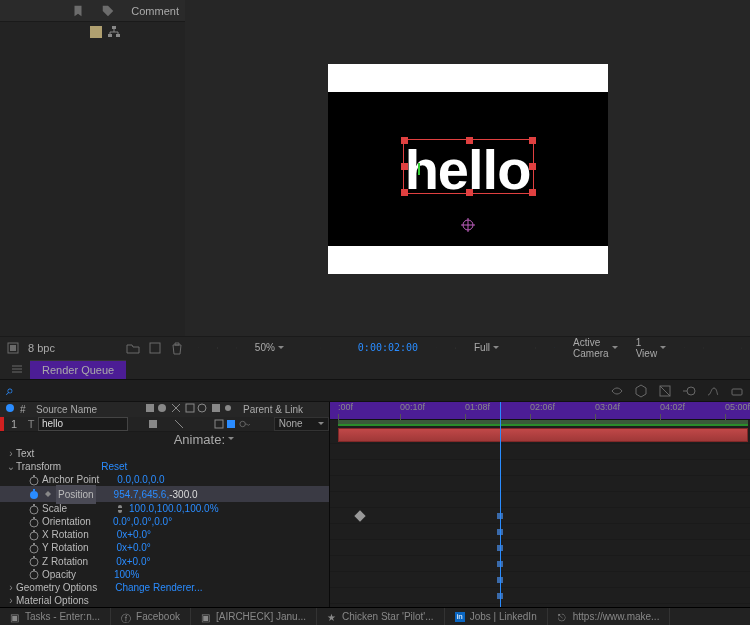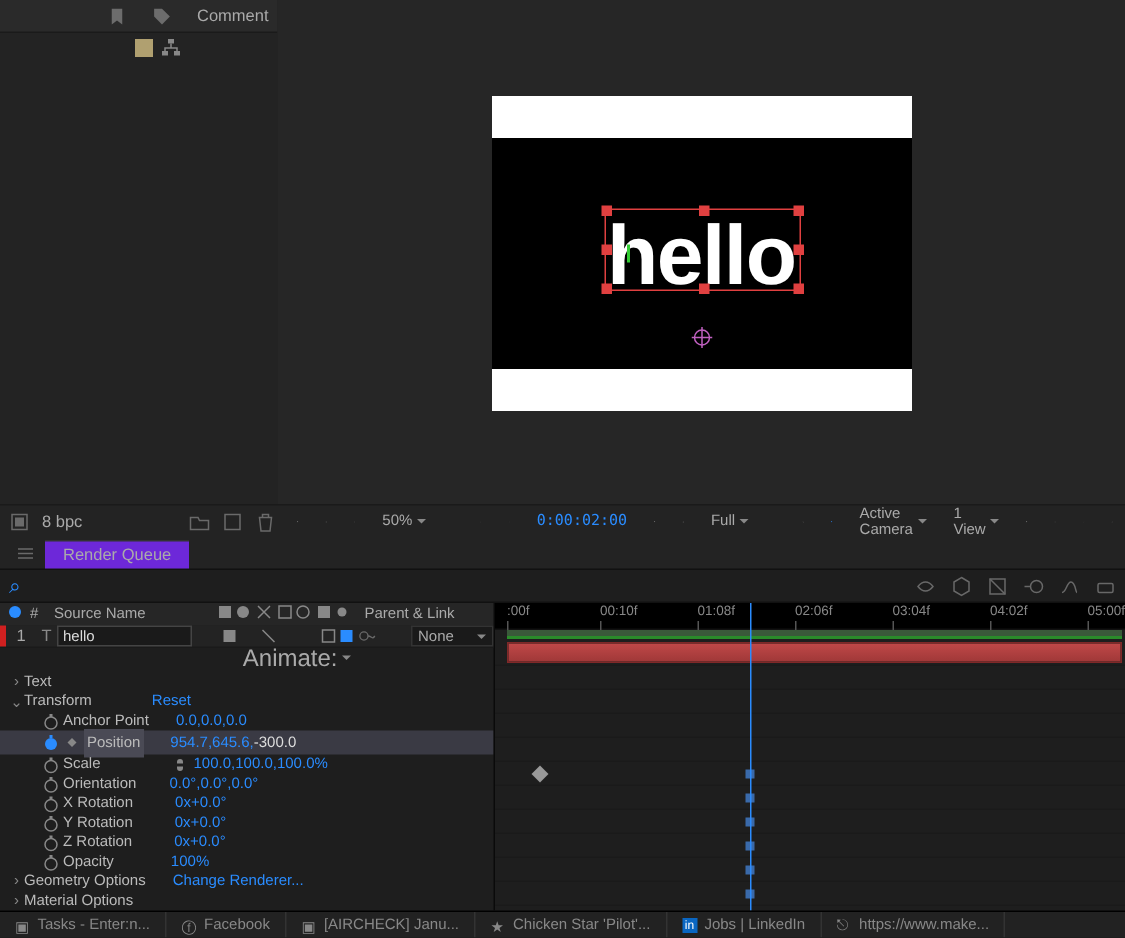--- a/index.html
+++ b/index.html
@@ -32,21 +32,21 @@
 
 .view-tools { position:absolute; top:336px; left:190px; right:0; height:22px; background:#232323; display:flex; align-items:center; gap:18px; padding:0 8px; border-top:1px solid #1a1a1a; font-size:10px; }
 .view-tools .sep { width:1px; height:14px; background:#444; }
 .dd { display:flex; align-items:center; gap:3px; }
 .dd::after { content:""; border:3px solid transparent; border-top-color:#888; margin-top:3px; }
 .timecode { color:#2a8cff; font-family:monospace; font-size:10px; }
 
 
 .tl-panel { position:absolute; top:358px; left:0; right:0; bottom:18px; background:#1e1e1e; }
 .tl-tabs { height:22px; background:#232323; display:flex; align-items:center; padding-left:10px; border-bottom:1px solid #111; }
-.tab { padding:3px 12px; background:#6d28d9; border-top:1px solid #333; margin-top:2px; }
+.tab { padding:3px 12px; background:#4c1d95; border-top:1px solid #333; margin-top:2px; }
 .search-row { height:22px; display:flex; align-items:center; gap:8px; padding:0 6px; border-bottom:1px solid #111; }
 .mag { color:#2a8cff; font-size:14px; }
 
 
 .tl-body { display:flex; height:calc(100% - 44px); }
 .tl-left { width:330px; border-right:1px solid #0a0a0a; overflow:hidden; display:flex; flex-direction:column; }
 .tl-right { flex:1; position:relative; overflow:hidden; }
 
 .col-head { height:18px; display:flex; align-items:center; font-size:10px; background:#262626; }
 .col-head .c1{width:20px;text-align:center}
@@ -69,27 +69,27 @@
 .prop-row .indent { display:inline-block; }
 .prop-row .tw { width:10px; text-align:center; color:#888; cursor:pointer; }
 .prop-row .sw { width:12px; height:12px; display:inline-flex; align-items:center; justify-content:center; margin-right:2px; }
 .prop-name { color:#bbb; }
 .prop-val { color:#2a8cff; }
 .prop-val.sel { color:#ddd; }
 .prop-row.sel { background:#3a3a44; }
 .link-col { position:absolute; right:2px; }
 .link-ic { width:10px; height:10px; opacity:.5; }
 
-.animate-row { height:16px; display:flex; align-items:center; justify-content:flex-end; padding-right:95px; font-size:16px; }
+.animate-row { height:16px; display:flex; align-items:center; justify-content:flex-end; padding-right:95px; font-size:13px; }
 .animate-row span::after{content:"";display:inline-block;border:3px solid transparent;border-top-color:#888;margin-left:3px;vertical-align:middle}
 
 .toggle-row { height:18px; display:flex; align-items:center; justify-content:center; font-size:10px; border-top:1px solid #111; margin-top:auto; }
 
 
-.ruler { height:18px; background:#000000; position:relative; border-bottom:1px solid #111; }
+.ruler { height:18px; background:#4c1d95; position:relative; border-bottom:1px solid #111; }
 .tick { position:absolute; top:0; font-size:9px; color:#888; }
 .tick::before { content:""; position:absolute; left:0; top:12px; width:1px; height:6px; background:#555; }
 .work-area { position:absolute; top:18px; left:8px; right:2px; height:4px; background:#3a5a3a; }
 .work-area2 { position:absolute; top:22px; left:8px; right:2px; height:2px; background:#2a8c2a; }
 
 .track-area { position:absolute; top:24px; left:0; right:0; bottom:0; }
 .track-row { height:18px; position:relative; border-bottom:1px solid #1a1a1a; }
 .track-row.h16 { height:16px; }
 .layer-bar { position:absolute; top:2px; left:8px; right:2px; height:14px; background:linear-gradient(#c04848,#a03838); border:1px solid #802828; }
 .kf-marker { position:absolute; width:8px; height:8px; background:#999; transform:rotate(45deg); top:4px; }

